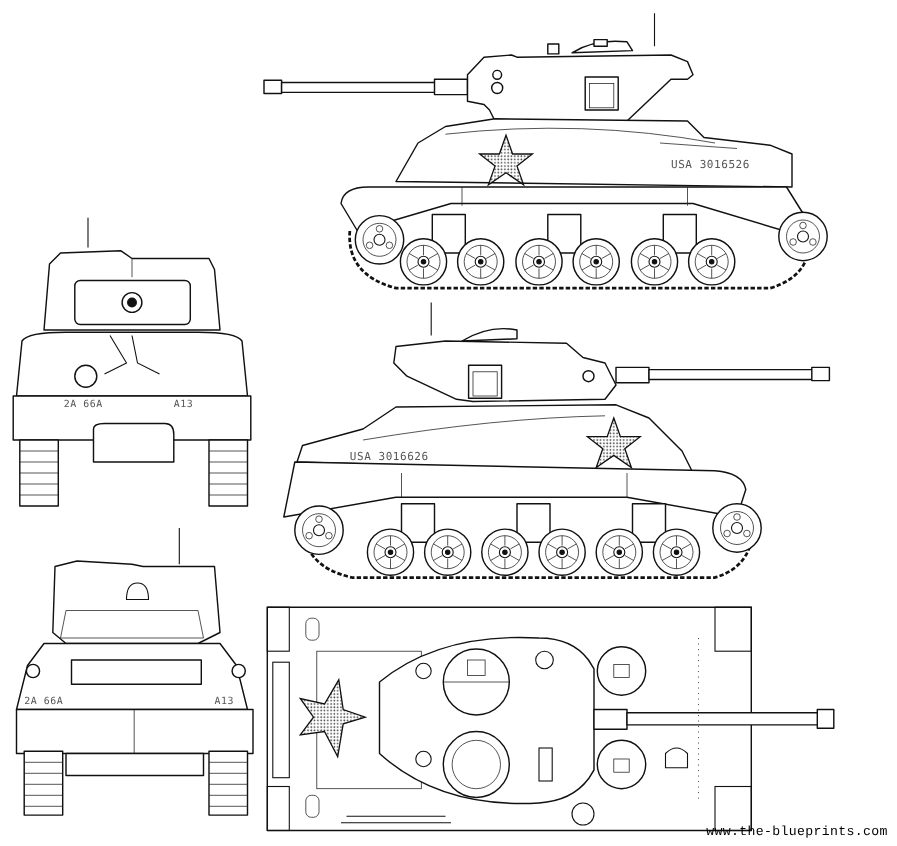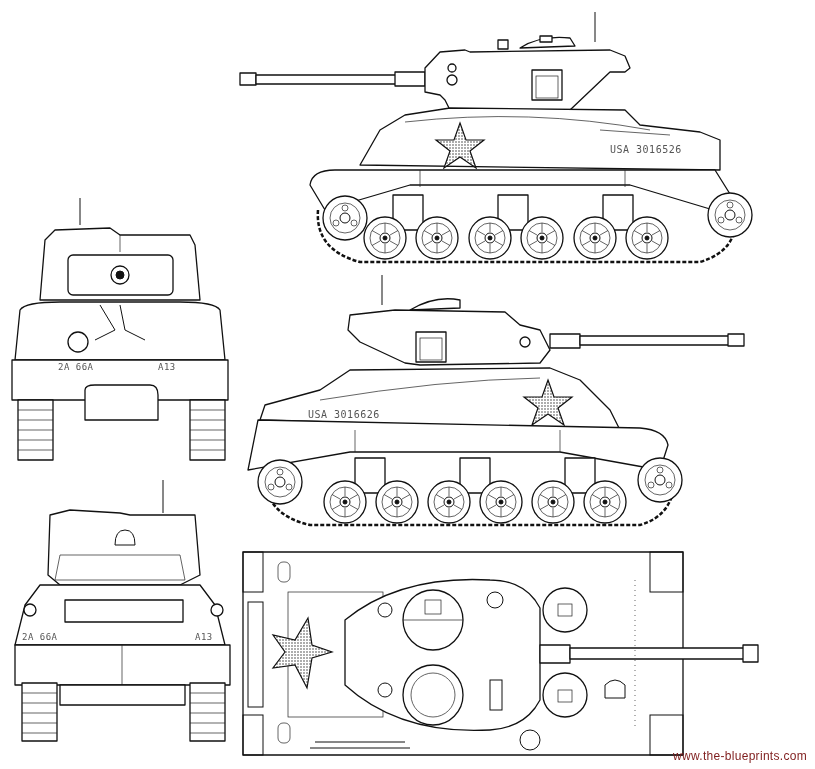--- a/index.html
+++ b/index.html
@@ -5,21 +5,21 @@
   html, body { margin: 0; padding: 0; background: #ffffff; }
   body { width: 815px; height: 769px; position: relative; overflow: hidden; font-family: "DejaVu Sans Mono", monospace; }
   .view { position: absolute; }
   svg { display: block; }
   .ln { fill: #ffffff; stroke: #111111; stroke-width: 1.3; stroke-linejoin: round; }
   .ln2 { fill: none; stroke: #111111; stroke-width: 1; }
   .thin { fill: none; stroke: #222; stroke-width: 0.7; }
   .dark { fill: #111; stroke: #111; }
   .star { fill: url(#dots); stroke: #111; stroke-width: 1.2; }
   .stencil { font-family: "DejaVu Sans Mono", monospace; fill: #555; font-size: 10px; letter-spacing: 0.5px; }
-  .watermark { position: absolute; right: 8px; bottom: 6px; font-family: Liberation Sans, sans-serif; font-size: 12px; color: #7f1d1d; letter-spacing: 0.3px; }
+  .watermark { position: absolute; right: 8px; bottom: 6px; font-family: Liberation Mono, monospace; font-size: 12px; color: #000000; letter-spacing: 0.3px; }
 </style>
 </head>
 <body>
 
 <svg width="0" height="0" style="position:absolute">
   <defs>
     <pattern id="dots" width="3" height="3" patternUnits="userSpaceOnUse">
       <rect width="3" height="3" fill="#ffffff"></rect>
       <circle cx="1" cy="1" r="0.8" fill="#444"></circle>
     </pattern>
@@ -88,21 +88,21 @@
     <use href="#sprocket" x="500" y="215"></use>
     <use href="#roadwheel" x="155" y="238"></use>
     <use href="#roadwheel" x="207" y="238"></use>
     <use href="#roadwheel" x="260" y="238"></use>
     <use href="#roadwheel" x="312" y="238"></use>
     <use href="#roadwheel" x="365" y="238"></use>
     <use href="#roadwheel" x="417" y="238"></use>
   </svg>
 </div>
 
-<div class="view" style="left:220px; top:270px;">
+<div class="view" style="left:230px; top:270px;">
   <svg width="585" height="275" viewBox="0 0 585 275">
     <line x1="162" y1="5" x2="162" y2="35" class="ln2"></line>
     <g>
       <rect x="330" y="64" width="30" height="14" class="ln"></rect>
       <rect x="360" y="66" width="150" height="9" class="ln"></rect>
       <rect x="508" y="64" width="16" height="12" class="ln"></rect>
     </g>
     <g>
       <path d="M130,45 L175,40 L285,42 L300,55 L320,60 L330,80 L320,93 L200,95 L185,93 L140,72 L128,60 Z" class="ln"></path>
       <path d="M190,40 Q215,25 240,30 L240,38 Z" class="ln"></path>

